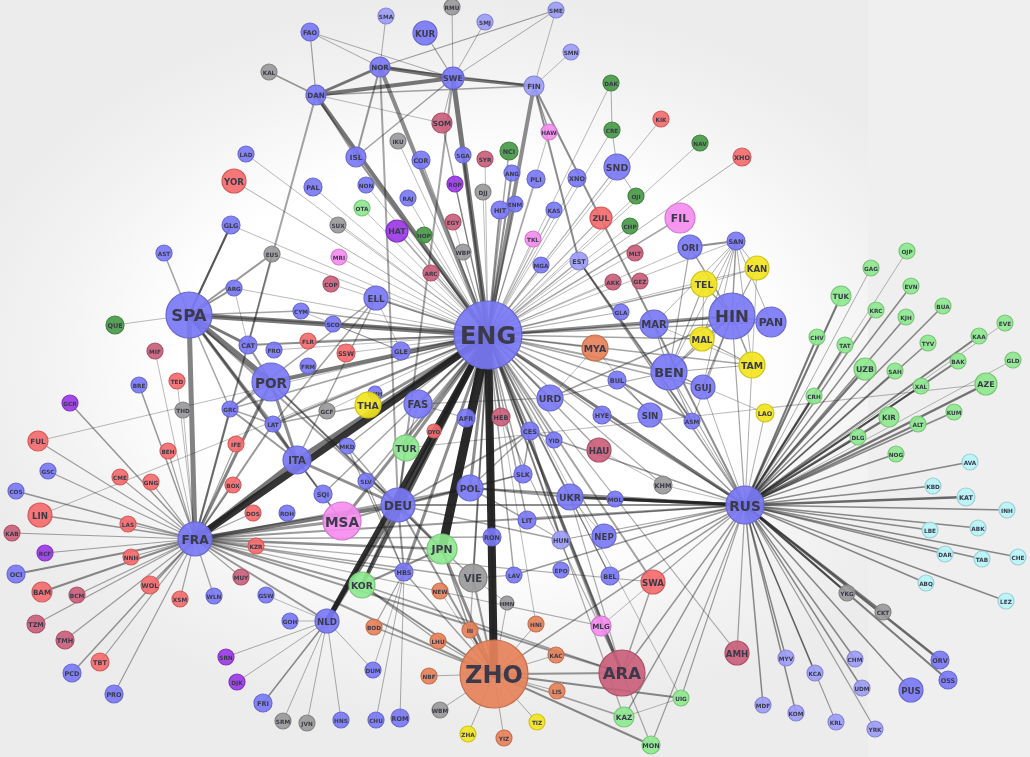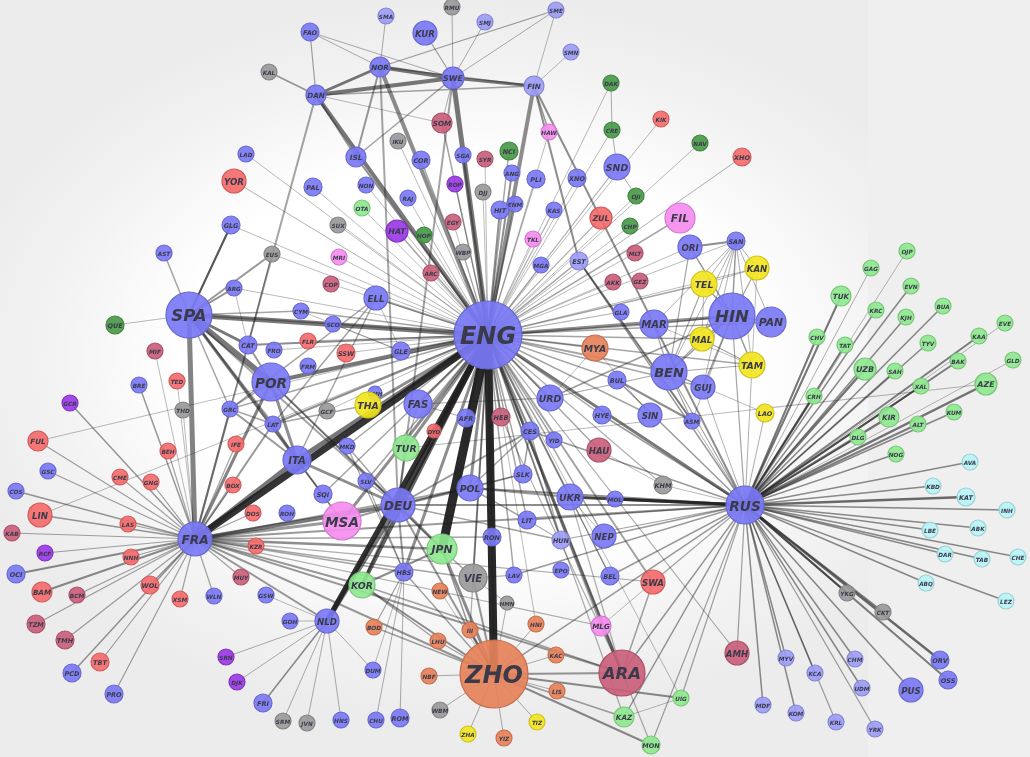--- a/index.html
+++ b/index.html
@@ -1,18 +1,18 @@
 <!DOCTYPE html>
 <html><head>
 <meta charset="utf-8">
 <style>
   html,body{margin:0;padding:0;}
   body{width:1030px;height:757px;overflow:hidden;background:#efefef;font-family:"DejaVu Sans","Liberation Sans",sans-serif;}
   #canvas{position:absolute;left:0;top:0;width:868px;height:757px;
-    background:radial-gradient(ellipse 520px 360px at 470px 360px,#ffffff 0%,#ffffff 55%,#f3f3f3 80%,#ececec 100%);font-style:italic;}
+    background:radial-gradient(ellipse 520px 360px at 470px 360px,#ffffff 0%,#ffffff 55%,#f3f3f3 80%,#ececec 100%);}
   svg{position:absolute;left:0;top:0;}
   .edge{fill:none;stroke-linecap:round;}
   .node circle{stroke-width:1.2;}
   .node text{font-family:"DejaVu Sans","Liberation Sans",sans-serif;font-weight:bold;text-anchor:middle;dominant-baseline:central;fill:#3a3a4a;}
 </style>
 </head>
 <body>
 
 <div id="canvas">
   <svg id="graph" width="1030" height="757" viewBox="0 0 1030 757">

